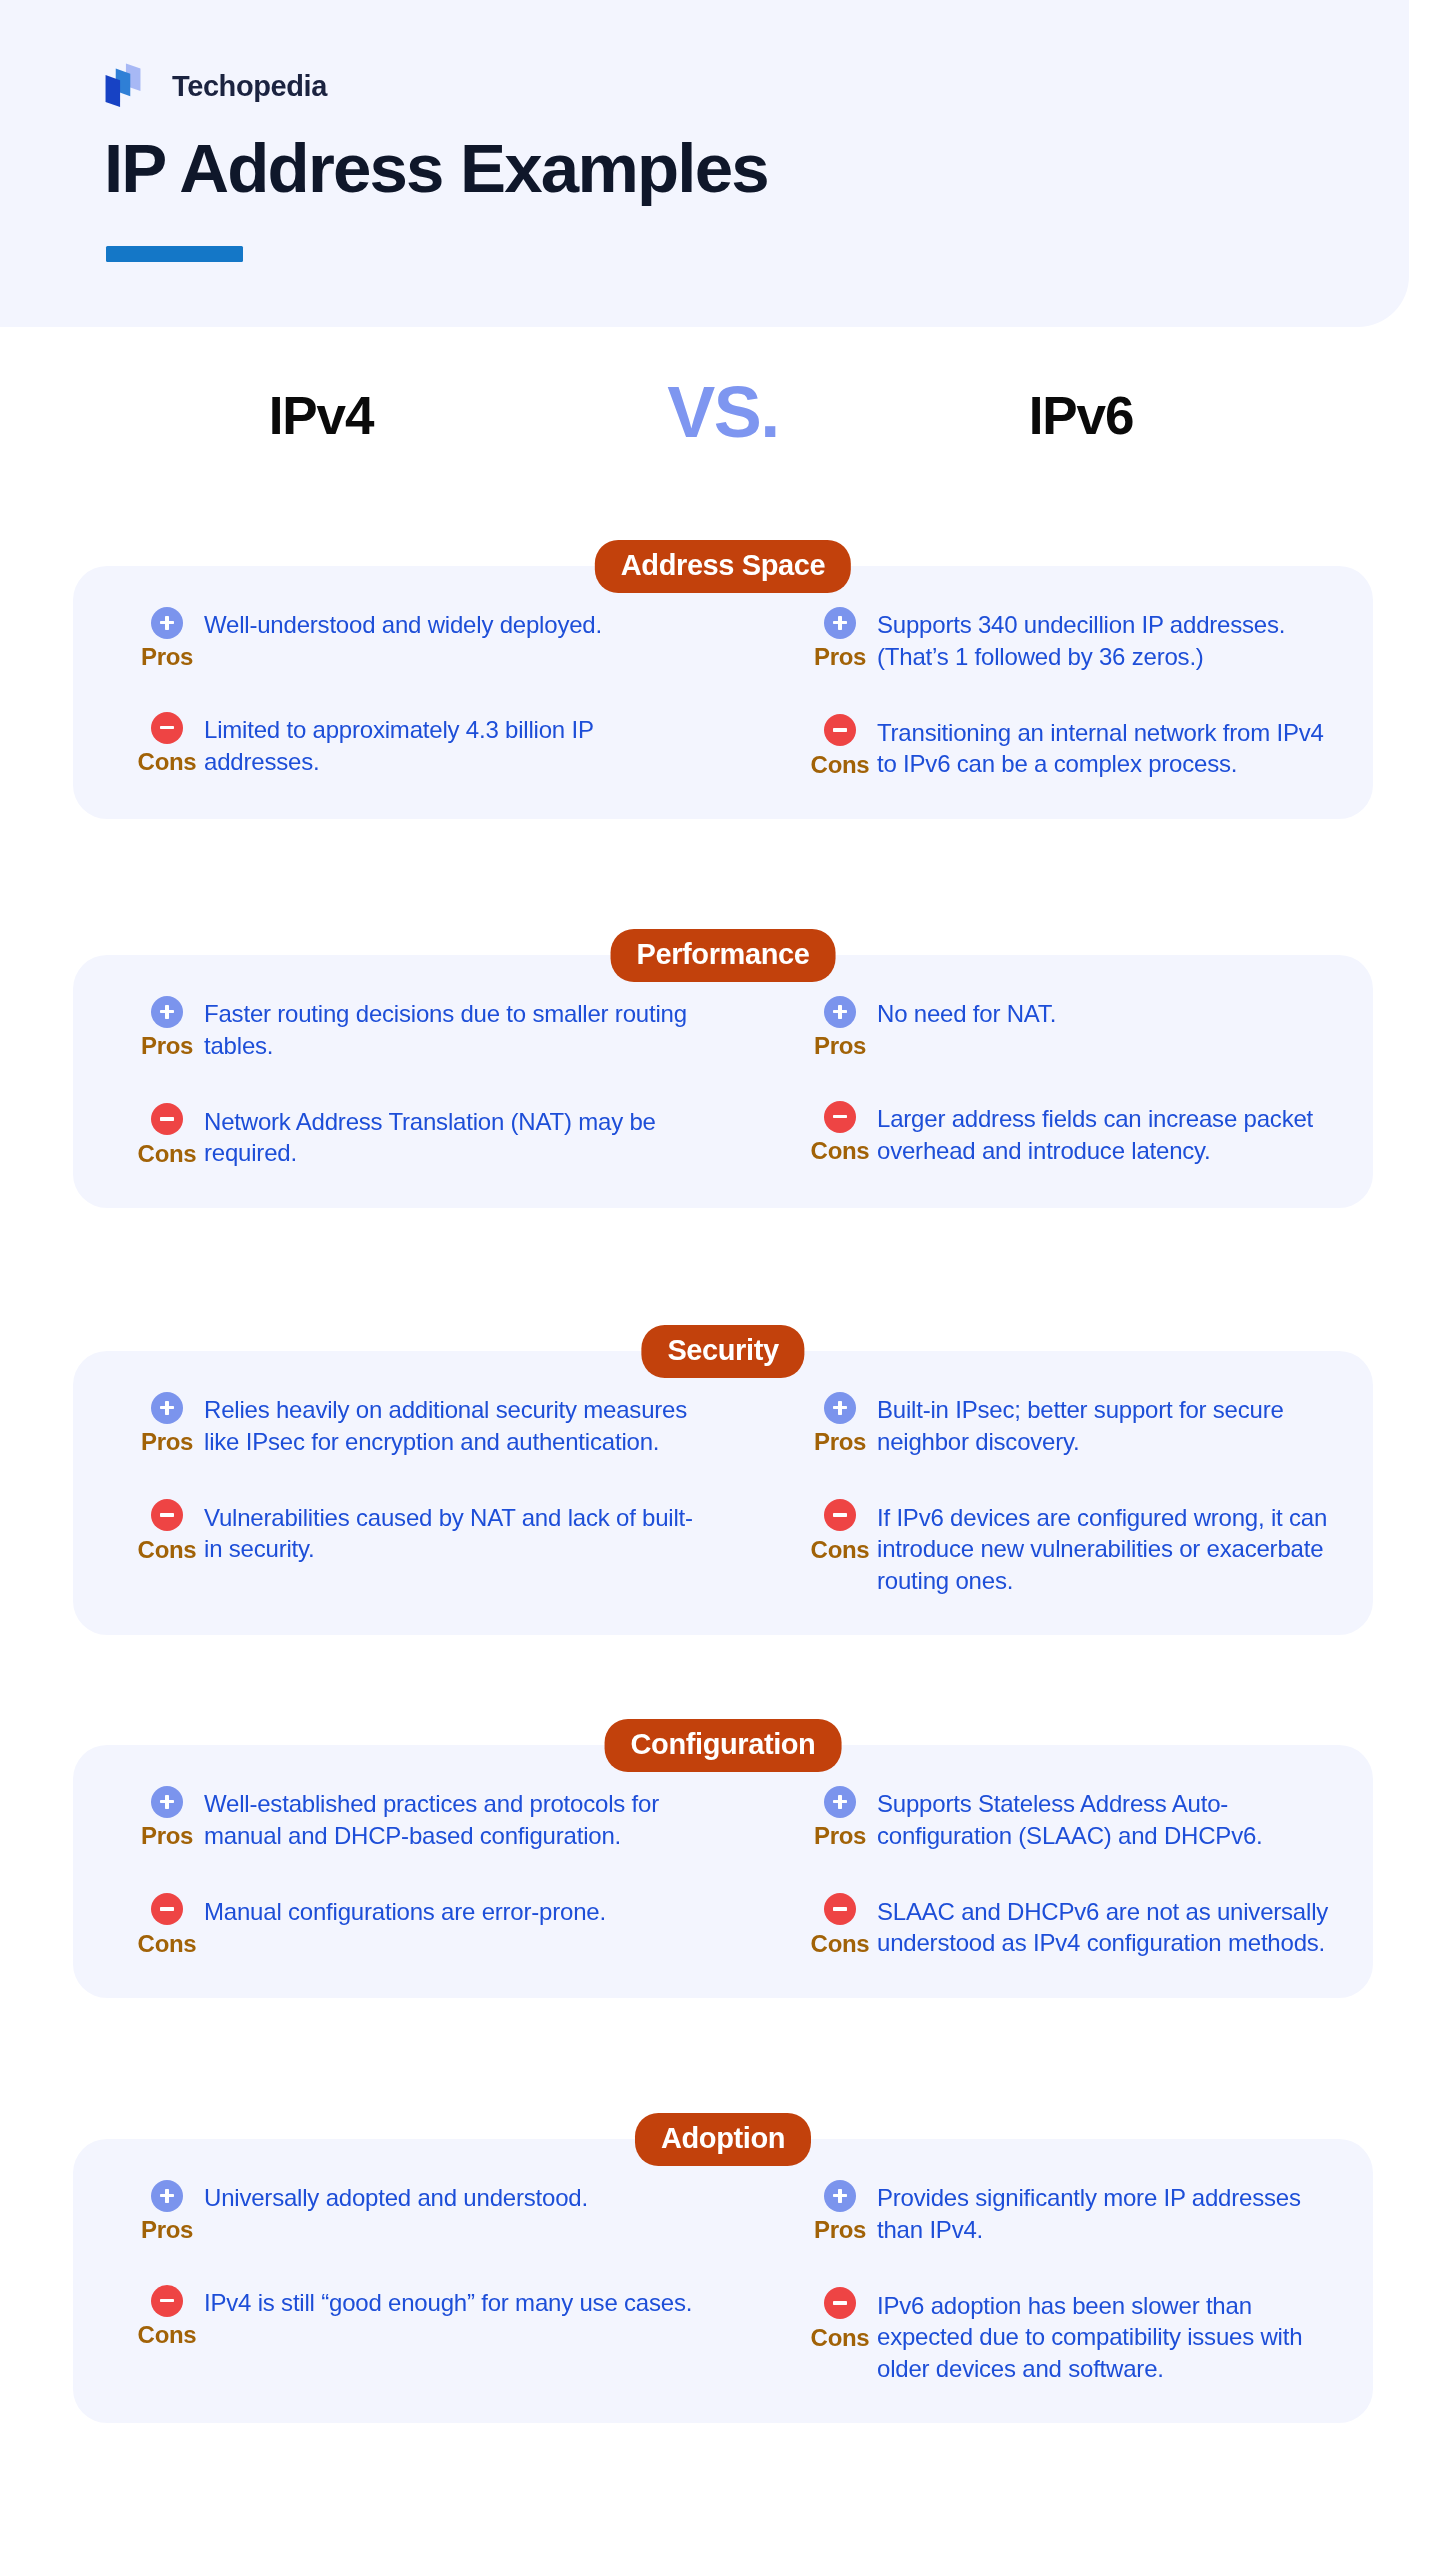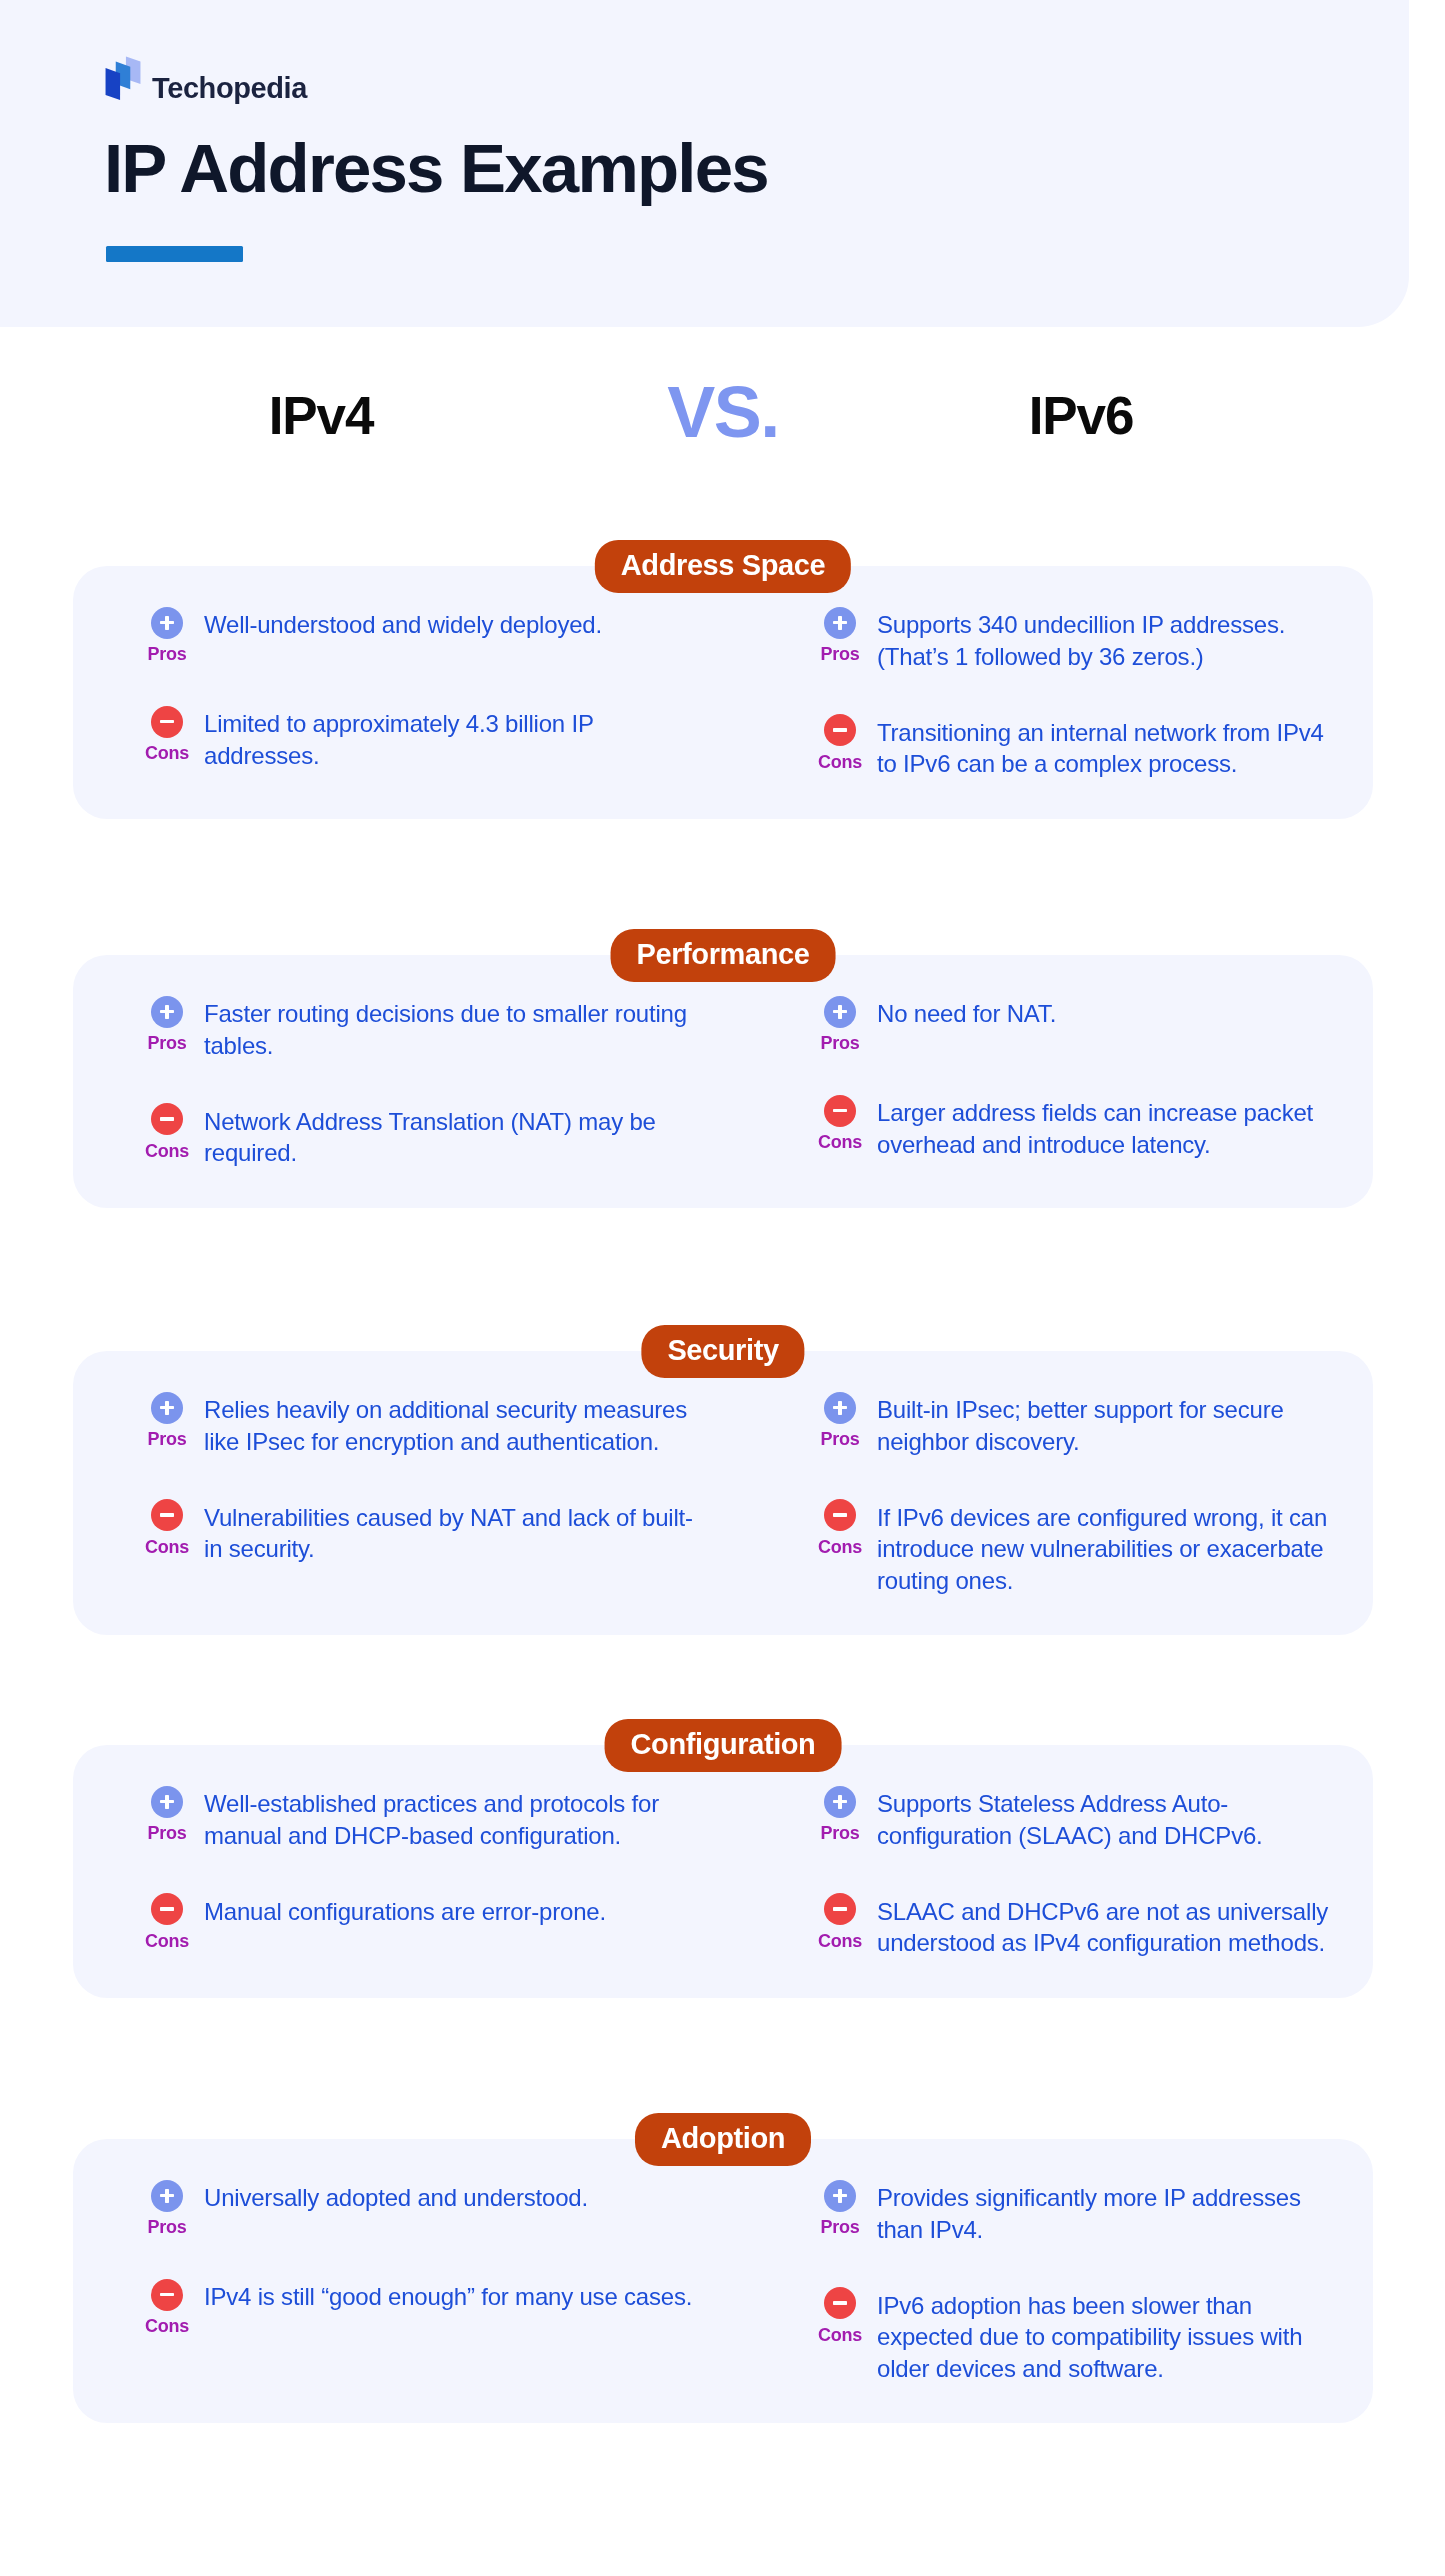--- a/index.html
+++ b/index.html
@@ -17,24 +17,24 @@
   .header {
     position: absolute;
     left: 0; top: 0;
     width: 1409px;
     height: 327px;
     background: #f3f5fe;
     border-bottom-right-radius: 51px;
   }
   .logo-row {
     position: absolute;
-    left: 104px; top: 55px;
+    left: 104px; top: 62px;
     display: flex;
-    align-items: flex-end;
-    gap: 10px;
+    align-items: center;
+    gap: 30px;
   }
   .logo-mark { width: 38px; height: 48px; display: block; }
   .logo-word {
     font-size: 29px;
     font-weight: 700;
     color: #1b2340;
     letter-spacing: -0.4px;
     line-height: 1;
   }
   .page-title {
@@ -147,23 +147,23 @@
     border-radius: 0.7px;
   }
   .dot .bar-v {
     position: absolute;
     width: 3.7px; height: 14px;
     background: #ffffff;
     border-radius: 0.7px;
   }
   .marker-label {
     margin-top: 6.6px;
-    font-size: 18px;
-    font-weight: 700;
-    color: #a21caf;
+    font-size: 24px;
+    font-weight: 700;
+    color: #a16207;
     letter-spacing: -0.3px;
     line-height: 1;
   }
   .entry-text {
     flex: 1;
     font-size: 24px;
     font-weight: 400;
     color: #1d4ed8;
     line-height: 1.30;
     letter-spacing: -0.2px;

